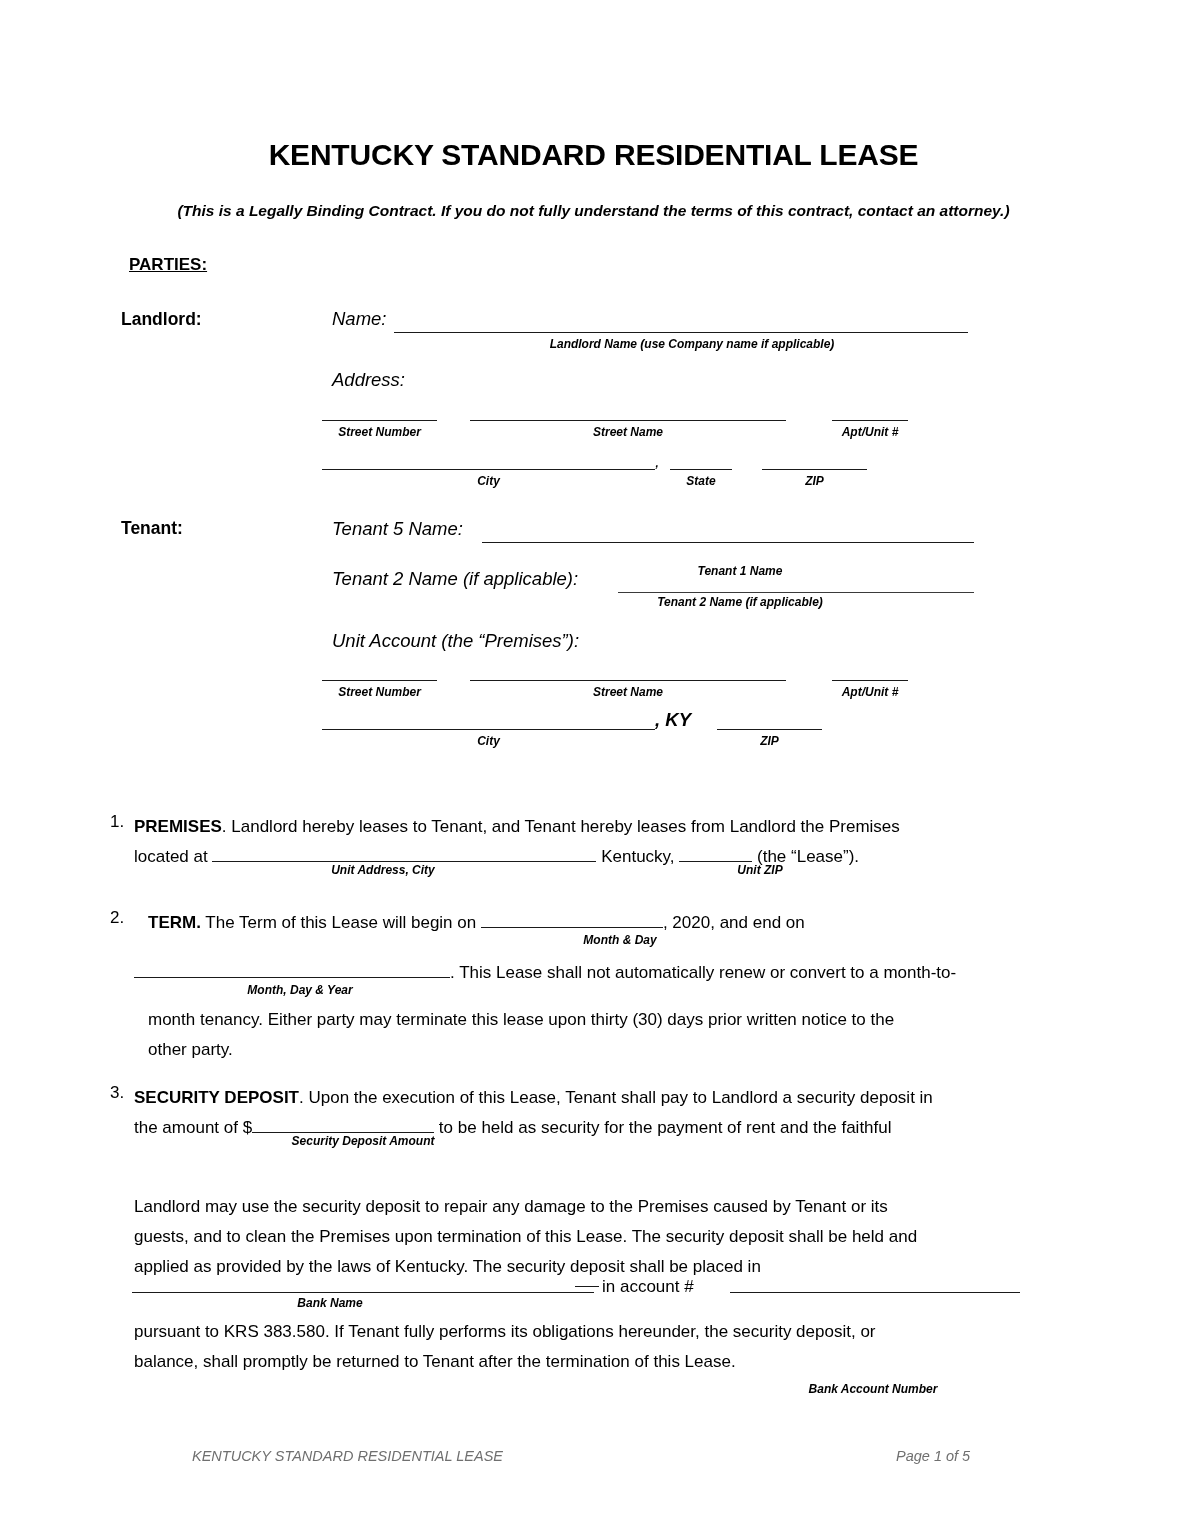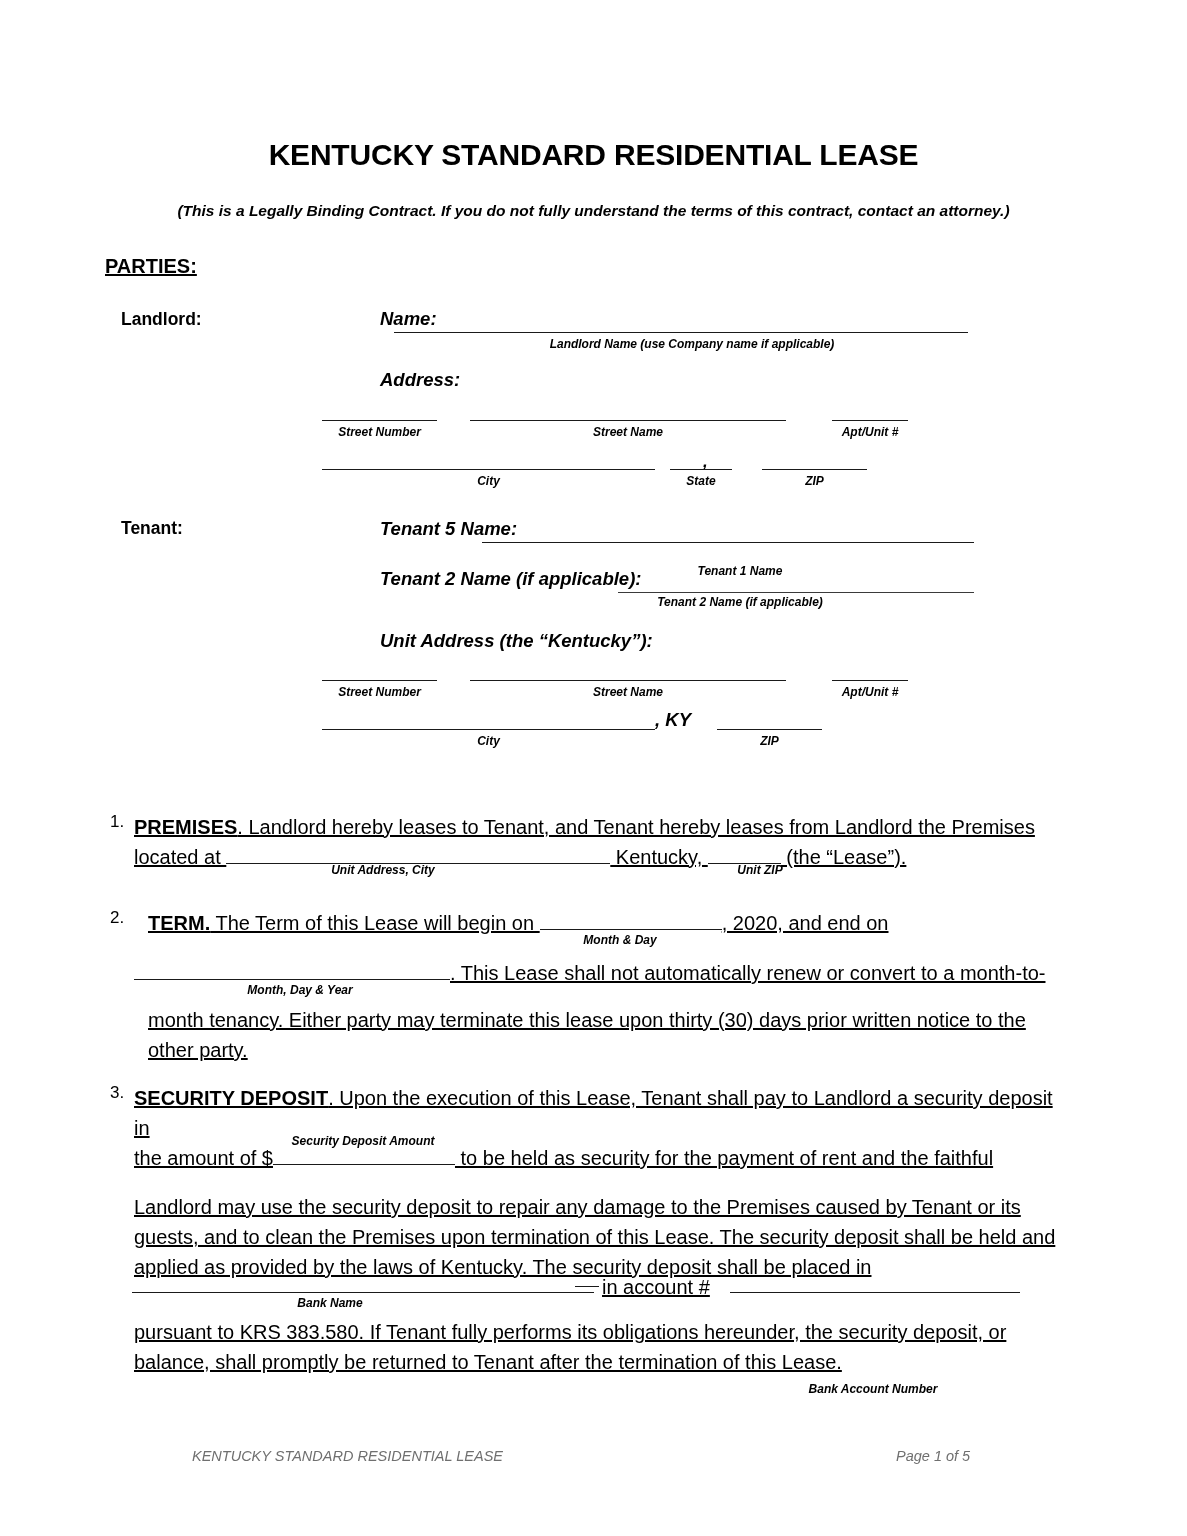--- a/index.html
+++ b/index.html
@@ -38,45 +38,44 @@
     width: 1187px;
     text-align: center;
     font-size: 15.5px;
     font-style: italic;
     font-weight: bold;
   }
 
   
   .parties-heading {
     position: absolute;
-    left: 105px;
+    left: 129px;
     top: 255px;
-    font-size: 20px;
+    font-size: 17px;
     font-weight: bold;
     text-decoration: underline;
     text-align: center;
   }
 
   .party-label {
     position: absolute;
     left: 121px;
     font-size: 17.5px;
     font-weight: bold;
   }
   .party-label.landlord { top: 309px; }
   .party-label.tenant   { top: 518px; }
 
   
   .fld {
     position: absolute;
     font-size: 18.5px;
     font-style: italic;
-    font-weight: bold;
+    font-weight: normal;
     white-space: nowrap;
-    margin-left: 48px;
   }
 
   
   .rule {
     position: absolute;
     height: 0;
     border-bottom: 1.6px solid #1a1a1a;
   }
   .rule.thin { border-bottom: 1.4px solid #3a3a3a; }
 
@@ -91,23 +90,22 @@
   .cap.center { text-align: center; }
 
   
   .clause-num {
     position: absolute;
     font-size: 17px;
     white-space: nowrap;
   }
   .clause-body {
     position: absolute;
-    font-size: 20px;
+    font-size: 17px;
     line-height: 30px;
-    text-decoration: underline;
   }
   .clause-body b { font-weight: bold; }
 
   .inline-blank {
     display: inline-block;
     border-bottom: 1.6px solid #1a1a1a;
     vertical-align: baseline;
   }
 
   
@@ -169,21 +167,21 @@
   <div class="party-label tenant">Tenant:</div>
 
   <div class="fld" style="left:332px; top:518px;">Tenant 5 Name:</div>
   <div class="rule" style="left:482px; top:542px; width:492px;"></div>
   <div class="cap center" style="left:540px; top:546px; width:400px;margin-top:18px;">Tenant 1 Name</div>
 
   <div class="fld" style="left:332px; top:568px;">Tenant 2 Name (if applicable):</div>
   <div class="rule thin" style="left:618px; top:592px; width:356px;"></div>
   <div class="cap center" style="left:540px; top:595px; width:400px;">Tenant 2 Name (if applicable)</div>
 
-  <div class="fld" style="left:332px; top:630px;">Unit Address (the “Kentucky”):</div>
+  <div class="fld" style="left:332px; top:630px;">Unit Account (the “Premises”):</div>
 
   <div class="rule" style="left:322px; top:680px; width:115px;"></div>
   <div class="cap center" style="left:322px; top:685px; width:115px;">Street Number</div>
 
   <div class="rule" style="left:470px; top:680px; width:316px;"></div>
   <div class="cap center" style="left:470px; top:685px; width:316px;">Street Name</div>
 
   <div class="rule" style="left:832px; top:680px; width:76px;"></div>
   <div class="cap center" style="left:824px; top:685px; width:92px;">Apt/Unit #</div>
 

